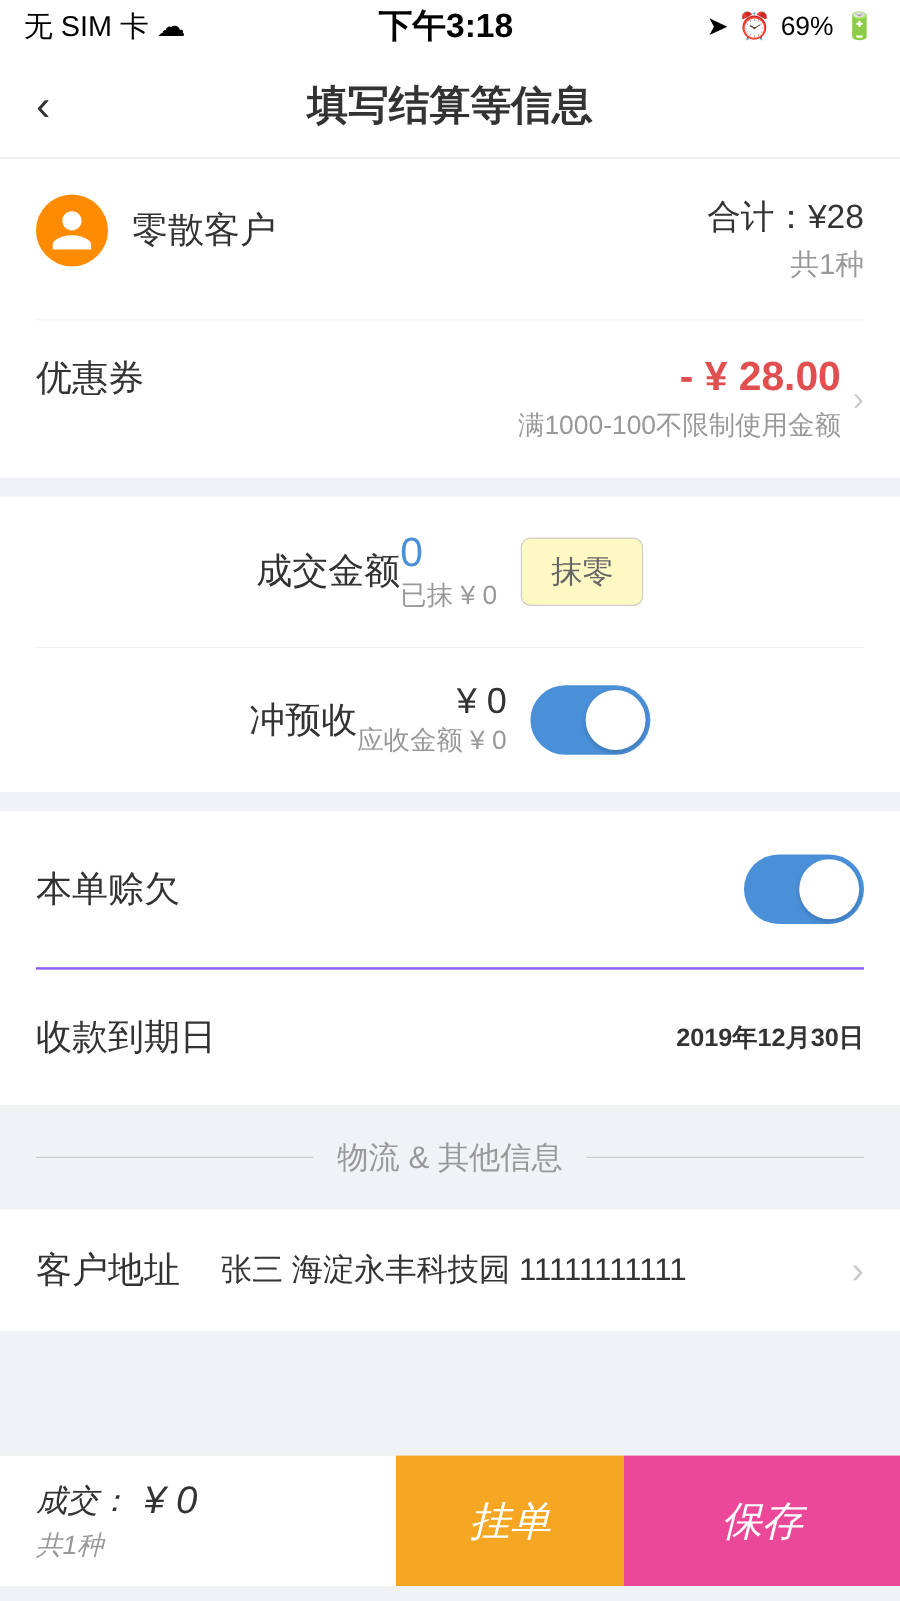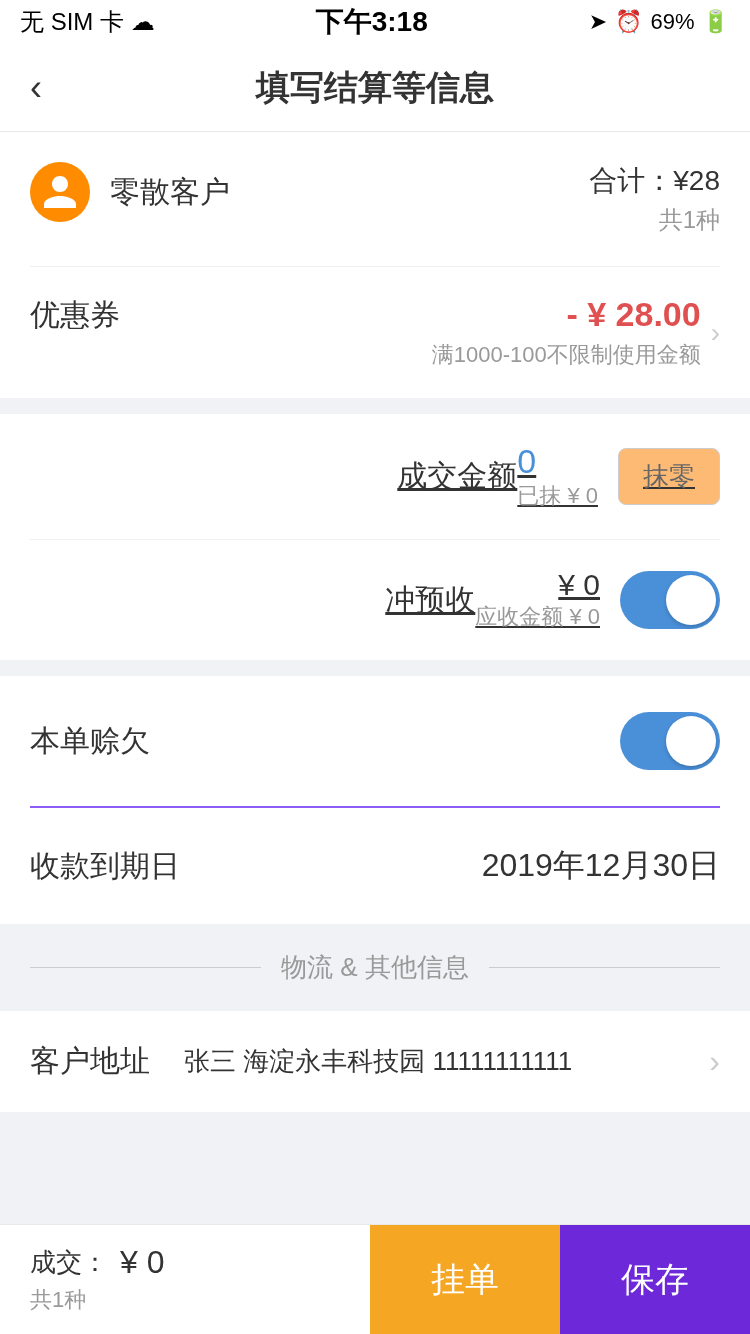--- a/index.html
+++ b/index.html
@@ -107,37 +107,36 @@
 
     
     .transaction-section {
       background: #fff;
       margin-bottom: 16px;
       padding: 0 30px;
     }
     .trans-row {
       display: flex;
       align-items: center;
-      justify-content: flex-end;
+      justify-content: center;
       padding: 28px 0;
       border-bottom: 1px solid #f0f0f0;
-      text-decoration: underline;
     }
     .trans-row:last-child { border-bottom: none; }
     .trans-label { font-size: 30px; color: #333; }
     .trans-right { display: flex; align-items: center; gap: 20px; }
     .trans-value { font-size: 34px; color: #4a90d9; }
     .trans-sub { font-size: 22px; color: #999; text-align: right; }
     .btn-round {
       border: 1px solid #ccc;
       border-radius: 8px;
       padding: 10px 24px;
       font-size: 26px;
       color: #666;
-      background: #fdba74;
+      background: #fef9c3;
     }
 
     
     .toggle {
       width: 100px;
       height: 58px;
       border-radius: 29px;
       background: #4a90d9;
       position: relative;
       display: inline-block;
@@ -163,47 +162,48 @@
     }
     .debit-row {
       display: flex;
       align-items: center;
       justify-content: space-between;
       padding: 36px 0;
       border-bottom: 2px solid #8b5cf6;
     }
     .debit-row:last-child { border-bottom: none; }
     .debit-label { font-size: 30px; color: #333; }
-    .debit-value { font-size: 32px; color: #333; }
+    .debit-value { font-size: 21px; color: #333; font-weight: bold; }
     .logistics-text { font-size: 26px; color: #999; }
 
     
     .address-section {
       background: #fff;
       margin-bottom: 16px;
     }
     .address-row {
       display: flex;
       align-items: center;
       padding: 30px;
       justify-content: space-between;
     }
     .address-label { font-size: 30px; color: #333; flex-shrink: 0; margin-right: 34px; }
     .address-value { font-size: 26px; color: #333; flex: 1; }
 
     
     .bottom-bar {
       position: fixed;
-      bottom: 0;
+      bottom: 12px;
       width: 750px;
       height: 110px;
       display: flex;
       align-items: stretch;
       background: #fff;
       border-top: 1px solid #e8e8e8;
+      font-style: italic;
     }
     .bottom-info {
       flex: 1;
       display: flex;
       flex-direction: column;
       justify-content: center;
       padding: 0 30px;
     }
     .bottom-trans { font-size: 26px; color: #333; display: flex; align-items: center; gap: 12px; }
     .bottom-trans-amount { font-size: 32px; color: #333; font-weight: 500; }
@@ -213,22 +213,22 @@
       background: #f5a623;
       color: #fff;
       font-size: 34px;
       font-weight: 500;
       display: flex;
       align-items: center;
       justify-content: center;
       cursor: pointer;
     }
     .btn-save {
-      width: 190px;
-      background: #6d28d9;
+      width: 230px;
+      background: #ec4899;
       color: #fff;
       font-size: 34px;
       font-weight: 500;
       display: flex;
       align-items: center;
       justify-content: center;
       cursor: pointer;
       text-align: right;
     }
 

